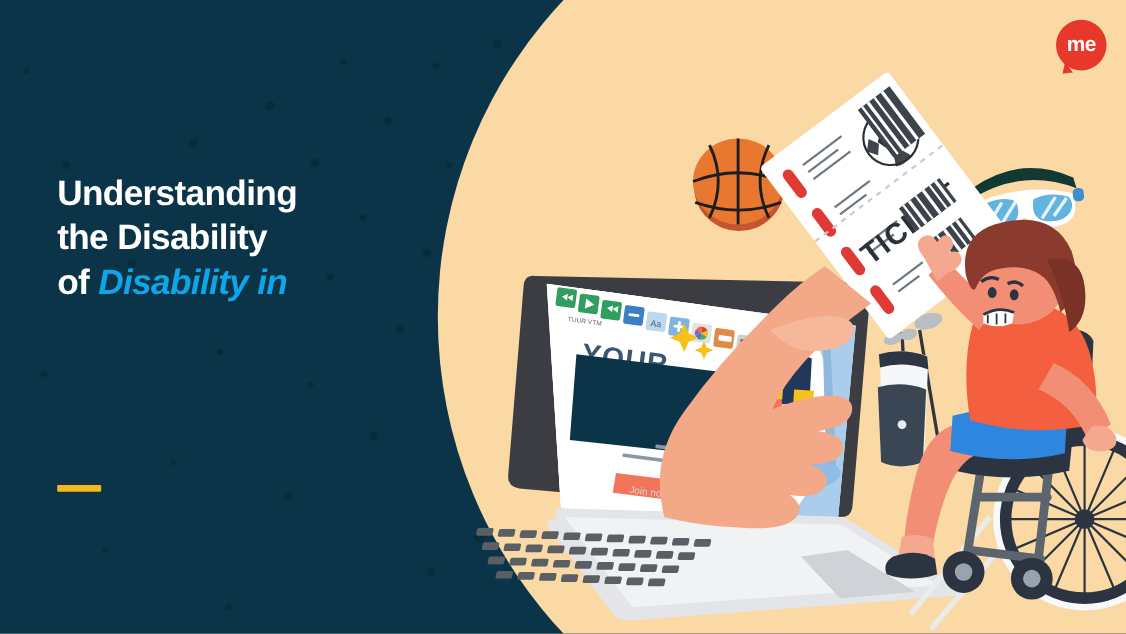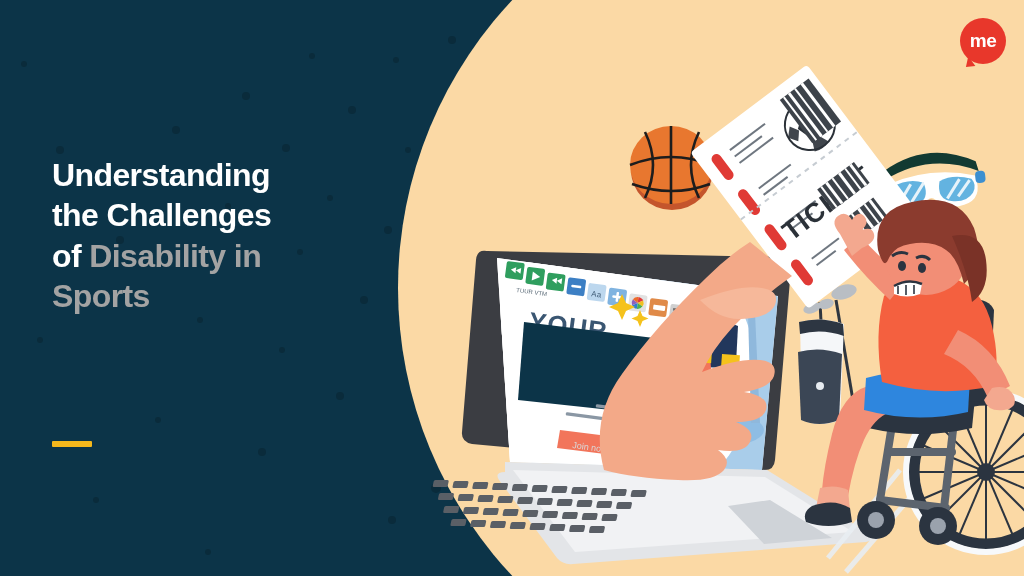--- a/index.html
+++ b/index.html
@@ -28,21 +28,21 @@
   .headline {
     position:absolute;
     left:52px; top:155px;
     width:420px;
     color:#ffffff;
     font-size:32px;
     font-weight:bold;
     line-height:1.26;
     letter-spacing:-0.6px;
   }
-  .headline .accent { color:#a3a3a3; }
+  .headline .accent { color:#0ea5e9;font-style:italic; }
   .rule {
     position:absolute;
     left:52px; top:441px;
     width:40px; height:6px;
     background:#f5b81c;
     border-radius:1px;
   }
 
   
   .logo {
@@ -503,25 +503,24 @@
             </g>
           </g>
         </g>
 
       </g>
     </svg>
   </div>
 
   <div class="headline">
     <div>Understanding</div>
-    <div>the Challenges</div>
+    <div>the Disability</div>
     <div>
       <span>of </span><span class="accent">Disability in</span>
     </div>
-    <div class="accent">Sports</div>
   </div>
   <div class="rule"></div>
 
   <div class="logo">
     <div class="tail"></div>
     <div class="bubble"></div>
     <div class="txt">me</div>
   </div>
 
 </div>

